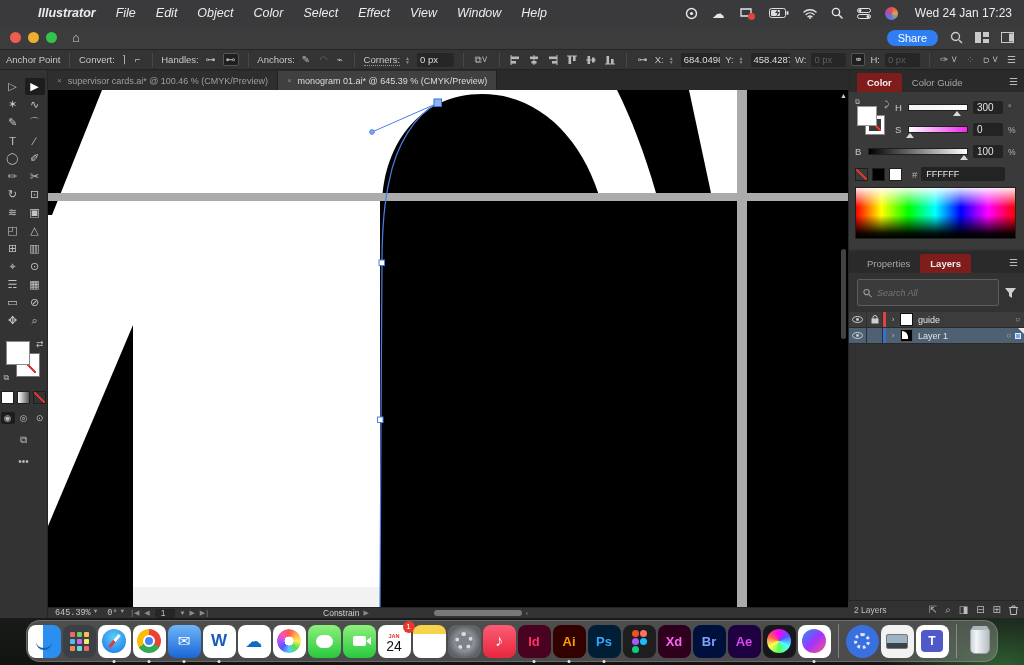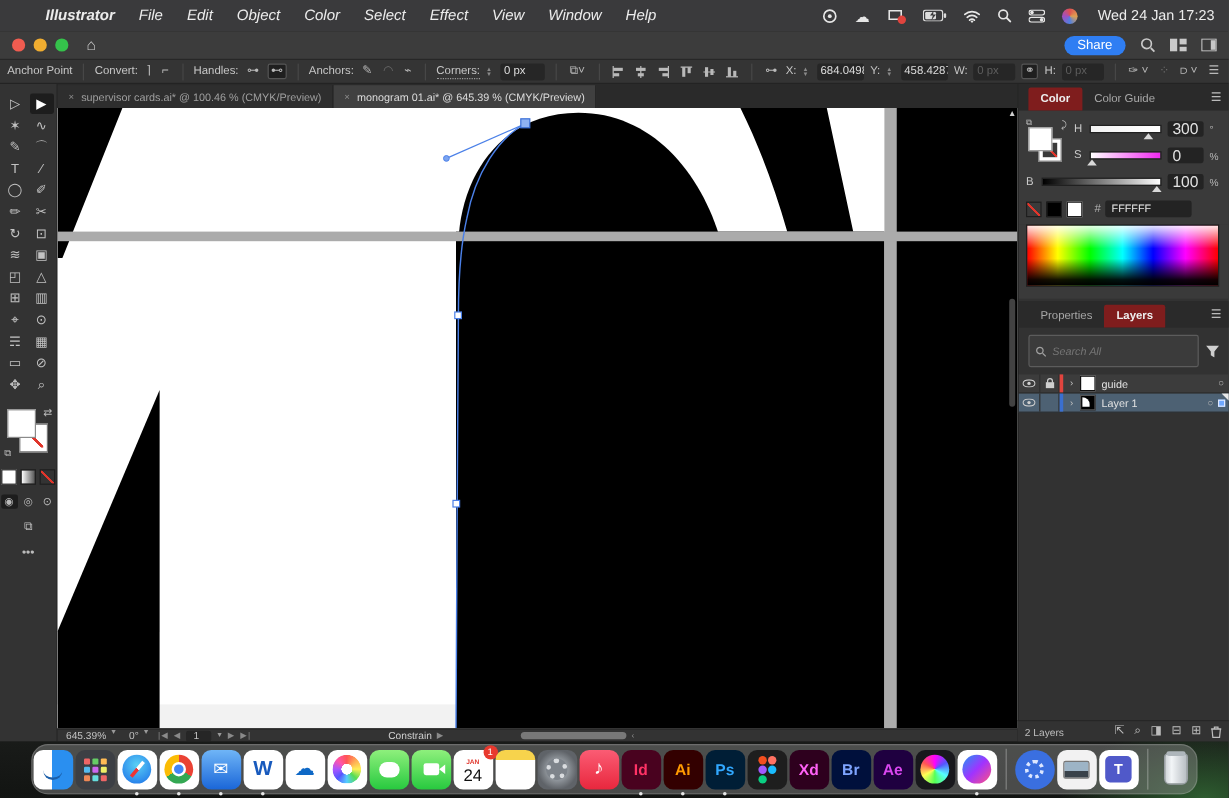--- a/index.html
+++ b/index.html
@@ -62,21 +62,21 @@
   .dtab{height:19px;display:flex;align-items:center;padding:0 9px;gap:6px;background:#2e2e2e;border-right:1px solid #222;}
   .dtab .x{color:#8b8b8b;font-size:8px;}
   .dtab.active{background:#404040;color:#dcdcdc;}
   
   #canvas{left:48px;top:90px;width:800px;height:517px;background:#fff;}
   #vscroll{left:840px;top:92px;width:7px;height:513px;}
   #vscroll .arr{color:#cfcfcf;font-size:7px;text-align:center;line-height:7px;}
   #vscroll .thumb{width:5px;height:90px;background:rgba(120,120,120,.55);border-radius:3px;margin:150px auto 0;}
   
   #statusbar{left:48px;top:607px;width:800px;height:11px;background:#333;border-top:1px solid #252525;display:flex;align-items:center;color:#c3c3c3;font-size:8.5px;gap:4px;padding:0 4px;}
-  #statusbar .box{display:flex;align-items:flex-start;gap:3px;padding:0 3px;}
+  #statusbar .box{display:flex;align-items:flex-start;gap:3px;padding:0 3px;font-family:Liberation Mono, monospace;}
   #statusbar .chev{font-size:6px;color:#9a9a9a;}
   #statusbar .navg{color:#8a8a8a;font-size:7px;letter-spacing:1px;}
   #statusbar .abfld{background:#262626;border-radius:2px;padding:0 10px 0 6px;height:9px;display:flex;align-items:center;}
   #statusbar .constrain{flex:0 0 auto;margin-left:110px;color:#cfcfcf;}
   .hthumb{width:88px;height:6px;border-radius:3px;background:#787878;margin-left:60px;}
   
   #rpanel{left:848px;top:70px;width:176px;height:548px;background:#323232;border-left:1px solid #262626;color:#cfcfcf;font-size:9.5px;}
   .ptabs{display:flex;align-items:flex-end;height:22px;background:#2a2a2a;padding-left:8px;position:relative;}
   .ptab{padding:4px 10px;background:transparent;color:#a8a8a8;}
   .ptab.active{background:#7f1d1d;color:#eee;font-weight:bold;border-radius:2px 2px 0 0;}
@@ -87,25 +87,25 @@
   .cs-s{position:absolute;left:11px;top:18px;width:18px;height:18px;border:3px solid #fff;outline:1px solid #888;}
   .cs-swap{position:absolute;right:0;top:2px;color:#bbb;font-size:8px;}
   .cs-def{position:absolute;left:0;top:0;color:#bbb;font-size:7px;}
   .slrow{display:flex;align-items:center;gap:5px;margin:3px 0 9px;}
   .slrow .l{width:8px;color:#c9c9c9;}
   .track{position:relative;flex:1;height:7px;border:1px solid #202020;}
   .track .hd{position:absolute;top:6px;width:0;height:0;border-left:4px solid transparent;border-right:4px solid transparent;border-bottom:5px solid #d9d9d9;transform:translateX(-4px);}
   .tr-h{background:linear-gradient(to right,#f2f2f2,#fff);}
   .tr-s{background:linear-gradient(to right,#fff,#f028f0);}
   .tr-b{background:linear-gradient(to right,#000,#fff);}
-  .vbox{width:30px;height:13px;background:#232323;border-radius:2px;color:#e2e2e2;display:flex;align-items:center;justify-content:flex-start;padding:0 4px;font-size:13px;}
+  .vbox{width:30px;height:13px;background:#232323;border-radius:2px;color:#e2e2e2;display:flex;align-items:center;justify-content:flex-start;padding:0 4px;font-size:10px;}
   .unit{width:8px;color:#b5b5b5;font-size:8.5px;}
   .hexrow{display:flex;align-items:center;gap:4px;padding:2px 8px 6px 6px;background:#3a3a3a;}
   .hexrow .sq{width:13px;height:13px;border:1px solid #1e1e1e;}
-  .hexfld{width:72px;height:14px;background:#232323;border-radius:2px;color:#e8e8e8;display:flex;align-items:center;padding:0 5px;font-size:9px;}
+  .hexfld{width:84px;height:14px;background:#232323;border-radius:2px;color:#e8e8e8;display:flex;align-items:center;padding:0 5px;font-size:9px;}
   #spectrum{margin:0px 8px 8px 6px;height:52px;border:1px solid #202020;background:
      linear-gradient(to bottom,rgba(255,255,255,.9),rgba(255,255,255,0) 38%,rgba(0,0,0,0) 55%,rgba(0,0,0,.92) 90%,#000),
      linear-gradient(to right,#f00,#ff0 16%,#0f0 33%,#0ff 50%,#00f 66%,#f0f 83%,#f00);}
   #searchrow{display:flex;align-items:center;gap:6px;padding:6px 8px;}
   #searchbox{flex:1;display:flex;align-items:center;gap:5px;height:27px;background:#3b3b3b;border:1px solid #5c5c5c;border-radius:2px;padding:0 5px;color:#9f9f9f;}
   #searchbox input{background:transparent;border:none;outline:none;color:#bbb;font-style:italic;font-size:9px;width:100%;font-family:inherit;}
   .funnel{color:#cfcfcf;}
   .lrow{display:flex;align-items:center;height:16px;border-bottom:1px solid #2a2a2a;background:#3c3c3c;position:relative;}
   .lrow.sel{background:#4d6173;}
   .lrow .cell{display:flex;align-items:center;justify-content:center;}

